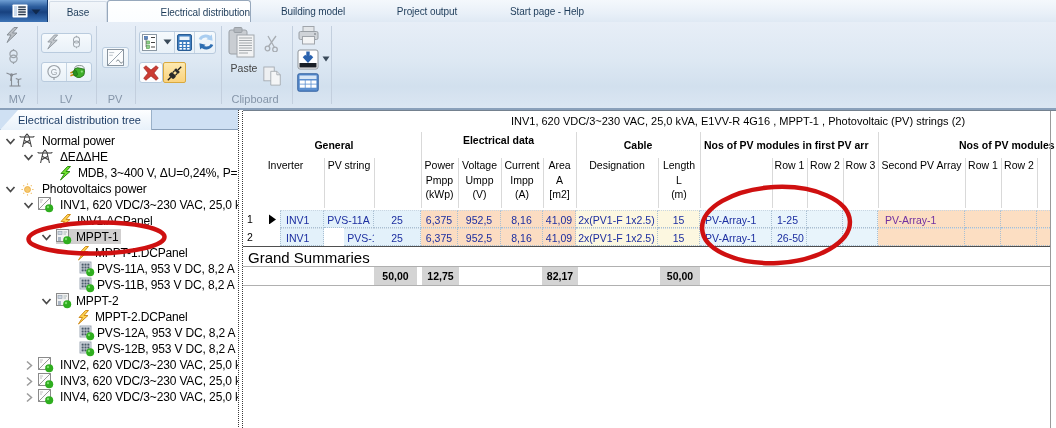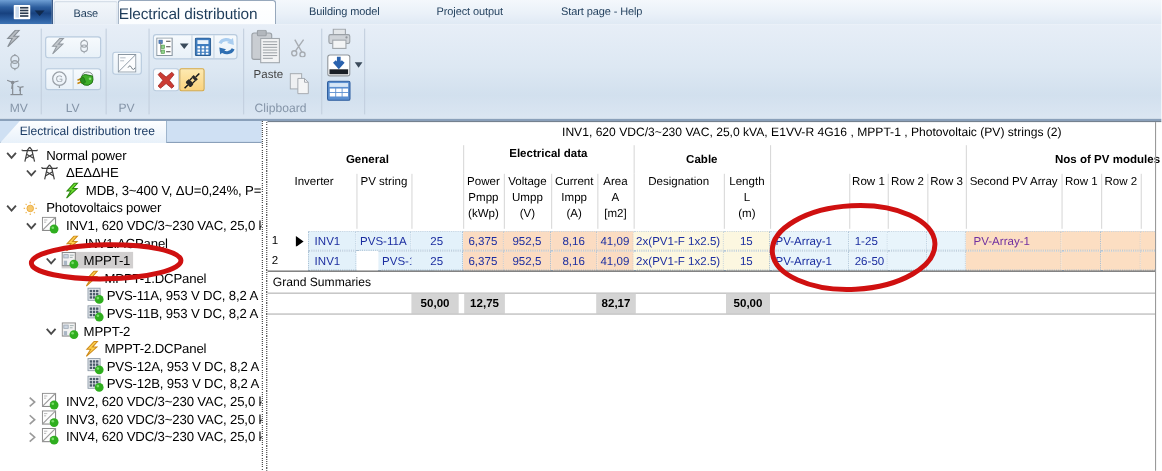--- a/index.html
+++ b/index.html
@@ -13,21 +13,21 @@
 #appbtn { left:0; top:0; width:48px; height:22px;
   background:linear-gradient(180deg,#6f9fd4 0%,#2d5e9e 30%,#17417f 55%,#2a5da0 80%,#3f74b5 100%);
   border-right:1px solid #12396f; }
 .tab { top:1px; height:21px; line-height:22px; text-align:center;
   font-size:10px; letter-spacing:-0.1px; color:#1e3c5a; }
 #tab-base { background:linear-gradient(180deg,#f2f6fa 0%,#e6edf5 100%);
   border:1px solid #d3dce7; border-bottom:none; border-radius:2px 2px 0 0; }
 #tab-active { left:107px; top:0; width:144px; height:22px;
   background:linear-gradient(180deg,#ffffff 0%,#fbfdff 100%);
   border:1px solid #97a8bc; border-bottom:none; border-radius:3px 3px 0 0;
-  line-height:23px; text-align:left; font-size:14px; letter-spacing:-0.1px; color:#1e3c5a; }
+  line-height:23px; text-align:right; font-size:10px; letter-spacing:-0.1px; color:#1e3c5a; }
 
 
 #ribbon { left:0; top:22px; width:1056px; height:86px;
   background:linear-gradient(180deg,#e7eef7 0%,#dde8f3 45%,#d2e0ee 75%,#dbe6f2 100%); }
 .gsep { top:26px; height:78px; width:1px; background:#c3cfde; }
 .glabel { top:93px; height:14px; font-size:11px; color:#8595a8; text-align:center; }
 .btnbox { border:1px solid #b9cbde; border-radius:3px;
   background:linear-gradient(180deg,#f6fafd 0%,#e9f1f8 100%); }
 #ribbonline { left:0; top:108px; width:1056px; height:2px; background:#8aa0ba; }
 
@@ -490,20 +490,21 @@
     <div class="hl" style="left:4px;top:1px;"></div>
   </div>
 
 <div id="tablearea" class="abs">
 
   <div class="cell" style="left:177px;top:0px;width:636px;height:20px;line-height:20px;text-align:center;color:#000;font-size:11px;">INV1, 620 VDC/3~230 VAC, 25,0 kVA, E1VV-R 4G16 , MPPT-1 , Photovoltaic (PV) strings (2)</div>
 
   <div class="cell ghdr" style="left:4px;top:21px;width:174px;height:26px;line-height:26px;">General</div>
   <div class="cell ghdr" style="left:178px;top:16px;width:155px;height:26px;line-height:26px;">Electrical data</div>
   <div class="cell ghdr" style="left:333px;top:21px;width:124px;height:26px;line-height:26px;">Cable</div>
+  <div class="cell ghdr" style="left:457px;top:21px;width:178px;height:26px;line-height:26px;text-align:left;padding-left:4px;">Nos of PV modules in first PV arr</div>
   <div class="cell ghdr" style="left:635px;top:21px;width:178px;height:26px;line-height:26px;text-align:left;padding-left:81px;">Nos of PV modules</div>
 
   <div class="cell" style="left:178px;top:21px;width:1px;height:26px;background:#d9d9d9;"></div>
   <div class="cell" style="left:333px;top:21px;width:1px;height:26px;background:#d9d9d9;"></div>
   <div class="cell" style="left:457px;top:21px;width:1px;height:26px;background:#d9d9d9;"></div>
   <div class="cell" style="left:635px;top:21px;width:1px;height:26px;background:#d9d9d9;"></div>
 
   <div class="cell hdr" style="left:4px;top:47px;width:77px;height:50px;line-height:14.5px;padding-top:0px;">Inverter</div>
   <div class="cell hdr" style="left:81px;top:47px;width:50px;height:50px;line-height:14.5px;padding-top:0px;">PV string</div>
   <div class="cell hdr" style="left:178px;top:47px;width:37px;height:50px;line-height:14.5px;padding-top:0px;">Power<br>Pmpp<br>(kWp)</div>
@@ -574,21 +575,21 @@
   <div class="cell navy dcell bblue2" style="left:457px;top:117px;width:72px;height:18px;line-height:18px;padding-left:5px;">PV-Array-1</div>
   <div class="cell navy dcell bblue2" style="left:529px;top:117px;width:35px;height:18px;line-height:18px;padding-left:5px;">26-50</div>
   <div class="cell navy dcell bblue2" style="left:564px;top:117px;width:36px;height:18px;"></div>
   <div class="cell navy dcell bblue2" style="left:600px;top:117px;width:35px;height:18px;"></div>
   <div class="cell dcell bpeach2" style="left:635px;top:117px;width:87px;height:18px;"></div>
   <div class="cell dcell bpeach2" style="left:722px;top:117px;width:36px;height:18px;"></div>
   <div class="cell dcell bpeach2" style="left:758px;top:117px;width:36px;height:18px;"></div>
   <div class="cell dcell bpeach2" style="left:794px;top:117px;width:13px;height:18px;border-right:none;"></div>
 
   <div class="cell" style="left:0px;top:135px;width:807px;height:1px;background:#4f4f4f;"></div>
-  <div class="cell" style="left:0px;top:138px;width:200px;height:17px;line-height:17px;padding-left:5px;color:#000;font-size:11px;">Grand Summaries</div>
+  <div class="cell" style="left:0px;top:138px;width:200px;height:17px;line-height:17px;padding-left:5px;color:#000;font-size:15px;">Grand Summaries</div>
   <div class="cell" style="left:0px;top:155px;width:807px;height:1px;background:#b0b0b0;"></div>
 
   <div class="cell bgrey" style="left:131px;top:156px;width:43px;height:18px;line-height:18px;text-align:center;font-weight:bold;color:#000;">50,00</div>
   <div class="cell bgrey" style="left:179px;top:156px;width:37px;height:18px;line-height:18px;text-align:center;font-weight:bold;color:#000;">12,75</div>
   <div class="cell bgrey" style="left:299px;top:156px;width:36px;height:18px;line-height:18px;text-align:center;font-weight:bold;color:#000;">82,17</div>
   <div class="cell bgrey" style="left:417px;top:156px;width:40px;height:18px;line-height:18px;text-align:center;font-weight:bold;color:#000;">50,00</div>
   <div class="cell" style="left:0px;top:174px;width:807px;height:1px;background:#b0b0b0;"></div>
 
   <div class="cell" style="left:807px;top:0px;width:1px;height:318px;background:#9a9a9a;"></div>
 </div>

